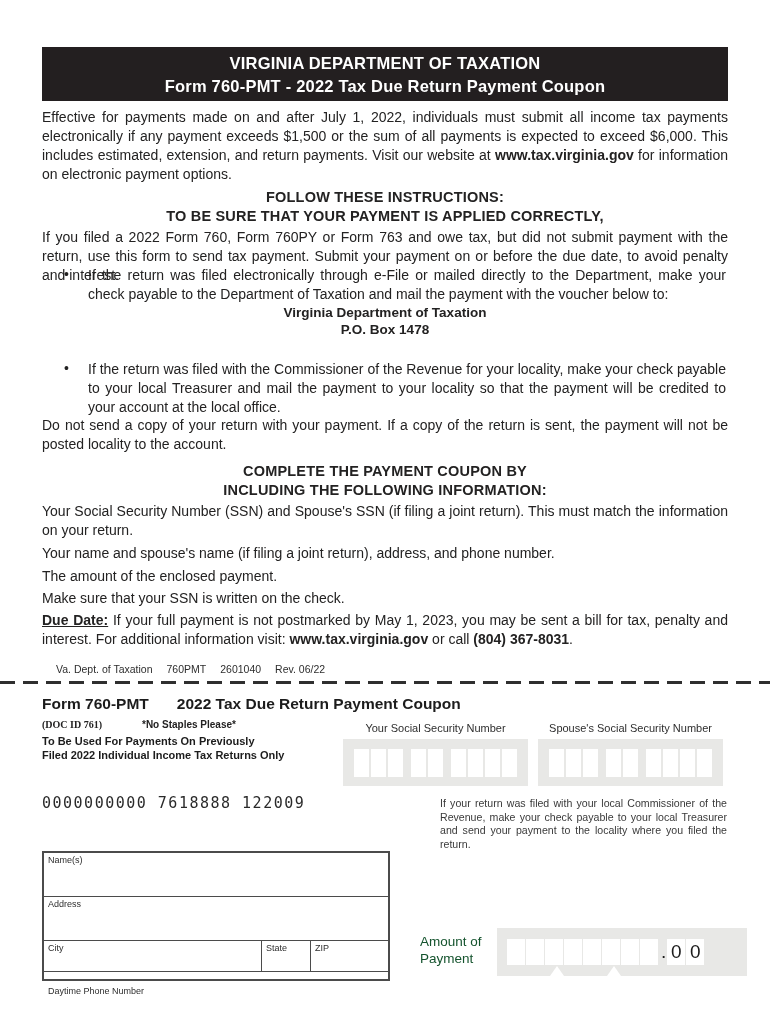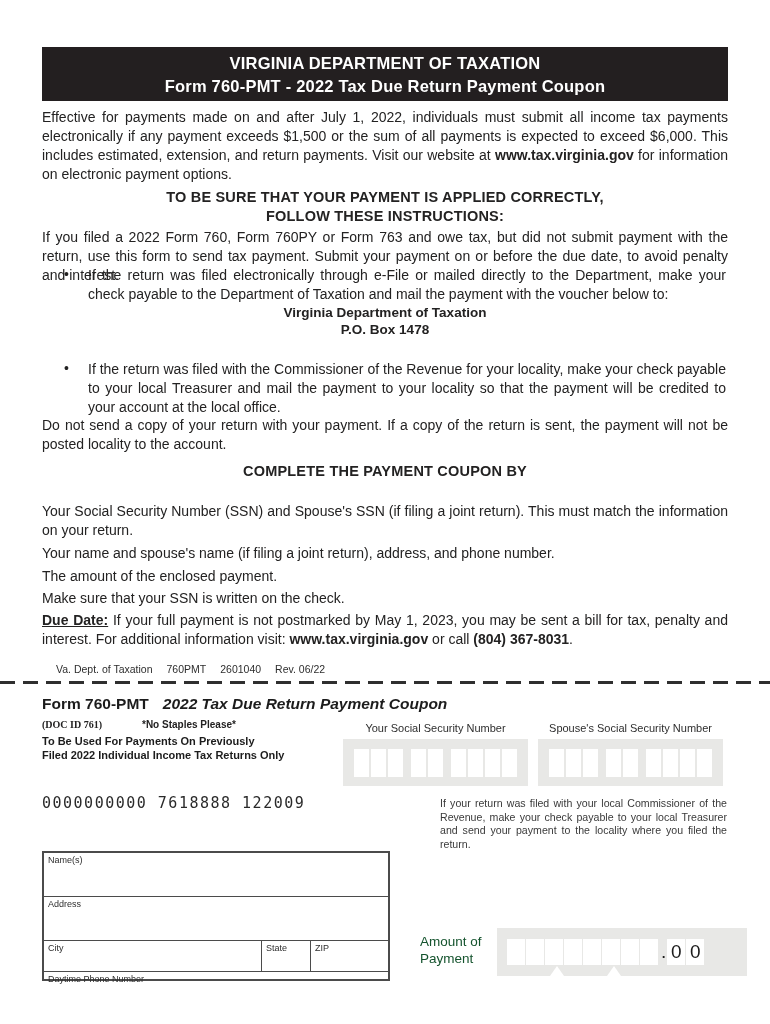--- a/index.html
+++ b/index.html
@@ -22,41 +22,41 @@
   .addrblock { position:absolute; left:42px; width:686px; text-align:center; font-weight:bold;
     font-size:13.5px; line-height:17px; }
 
   .smallline { position:absolute; left:56px; top:663px; font-size:10.5px; color:#2e2e2e; }
   .smallline span { margin-right:14px; }
 
   .cutline { position:absolute; left:0; top:681px; width:770px; height:3px;
     background:repeating-linear-gradient(90deg,#2f2f2f 0 15px, transparent 15px 23px); }
 
   .coupon-title { position:absolute; left:42px; top:695px; font-weight:bold; font-size:15.5px; color:#1c1c1c; }
-  .coupon-title .t2 { margin-left:14px;font-style:italic; }
+  .coupon-title .t2 { margin-left:28px; }
   .docid { position:absolute; left:42px; top:719px; font-size:10px; font-weight:bold;font-family:Liberation Serif, serif; }
   .staples { position:absolute; left:142px; top:719px; font-size:10px; font-weight:bold; }
   .usage { position:absolute; left:42px; top:734px; font-size:11px; font-weight:bold; line-height:14px; color:#1c1c1c; }
 
   .ssnlabel { position:absolute; top:722px; width:185px; font-size:11px; color:#2e2e2e; text-align:center; white-space:nowrap; }
   .ssnbox { position:absolute; top:739px; width:185px; height:47px; background:#e8e8e6;
     display:flex; align-items:center; justify-content:center; gap:2px; }
   .cell { width:15px; height:28px; background:#ffffff; flex:0 0 auto; }
   .gsp { width:4px; flex:0 0 auto; }
 
   .scanline { position:absolute; left:42px; top:794px; font-family:"DejaVu Sans Mono", monospace;
     font-size:15px; letter-spacing:1.5px; color:#2a2a2a; }
 
   .rightcol { position:absolute; left:440px; top:797px; width:287px; font-size:10.6px;
     line-height:13.5px; text-align:justify; color:#3a3a3a; }
   .rightcol p + p { margin-top:24px; }
 
   .addrbox { position:absolute; left:42px; top:851px; width:348px; height:130px; border:2px solid #4b4b4b; background:#fff; }
   .arow { position:relative; border-bottom:1px solid #4b4b4b; height:44px; }
-  .arow.last { border-bottom:none; height:33px; }
+  .arow.last { border-bottom:none; height:33px;margin-top:12px; }
   .splitrow { display:flex; border-bottom:1px solid #4b4b4b; height:31px; }
   .acol { position:relative; border-right:1px solid #4b4b4b; height:100%; }
   .acol.city { width:218px; } .acol.state { width:49px; } .acol.zip { width:70px; border-right:none;padding-left:28px; }
   .flabel { position:absolute; top:2px; left:4px; font-size:9px; color:#2e2e2e; white-space:nowrap; }
 
   .amtlabel { position:absolute; left:420px; top:933px; font-size:13.5px; line-height:17px; color:#14532d; }
   .amountbox { position:absolute; left:497px; top:928px; width:250px; height:48px; background:#e8e8e6; }
   .acellrow { position:absolute; left:10px; top:11px; display:flex; align-items:center; gap:1px; }
   .acell { width:18px; height:26px; background:#ffffff; flex:0 0 auto; }
   .acell.filled { display:flex; align-items:center; justify-content:center; font-size:19px; color:#1c1c1c; }
@@ -74,22 +74,22 @@
 <div id="page">
 
   <div class="titlebar">
     <div>VIRGINIA DEPARTMENT OF TAXATION</div>
     <div>Form 760-PMT - 2022 Tax Due Return Payment Coupon</div>
   </div>
 
   <p class="para" style="top:108px"><span>Effective for payments made on and after July 1, 2022, individuals must submit all income tax payments electronically if any payment exceeds $1,500 or the sum of all payments is expected to exceed $6,000. This includes estimated, extension, and return payments. Visit our website at </span><b class="inl">www.tax.virginia.gov</b><span> for information on electronic payment options.</span></p>
 
   <div class="bheading" style="top:188px">
+    <div>FOLLOW THESE INSTRUCTIONS:</div>
     <div>TO BE SURE THAT YOUR PAYMENT IS APPLIED CORRECTLY,</div>
-    <div>FOLLOW THESE INSTRUCTIONS:</div>
   </div>
 
   <p class="para" style="top:228px">If you filed a 2022 Form 760, Form 760PY or Form 763 and owe tax, but did not submit payment with the return, use this form to send tax payment.  Submit your payment on or before the due date, to avoid penalty and interest.</p>
 
   <div class="bullet" style="top:266px">
     <span class="bdot">•</span>
     <span class="btext">If the return was filed electronically through e-File or mailed directly to the Department, make your check payable to the Department of Taxation and mail the payment with the voucher below to:</span>
   </div>
 
   <div class="addrblock" style="top:304px">
@@ -99,20 +99,21 @@
 
   <div class="bullet" style="top:360px">
     <span class="bdot">•</span>
     <span class="btext">If the return was filed with the Commissioner of the Revenue for your locality, make your check payable to your local Treasurer and mail the payment to your locality so that the payment will be credited to your account at the local office.</span>
   </div>
 
   <p class="para" style="top:416px">Do not send a copy of your return with your payment. If a copy of the return is sent, the payment will not be posted locality to the account.</p>
 
   <div class="bheading" style="top:462px">
     <div>COMPLETE THE PAYMENT COUPON BY</div>
+    <div>INCLUDING THE FOLLOWING INFORMATION:</div>
   </div>
 
   <p class="para" style="top:502px">Your Social Security Number (SSN) and Spouse's SSN (if filing a joint return). This must match the information on your return.</p>
   <p class="para" style="top:544px">Your name and spouse's name (if filing a joint return), address, and phone number.</p>
   <p class="para" style="top:567px">The amount of the enclosed payment.</p>
   <p class="para" style="top:589px">Make sure that your SSN is written on the check.</p>
 
   <p class="para" style="top:611px"><b class="inl uline">Due Date:</b><span> If your full payment is not postmarked by May 1, 2023, you may be sent a bill for tax, penalty and interest. For additional information visit: </span><b class="inl">www.tax.virginia.gov</b><span> or call </span><b class="inl">(804) 367-8031</b><span>.</span></p>
 
   <div class="smallline">

